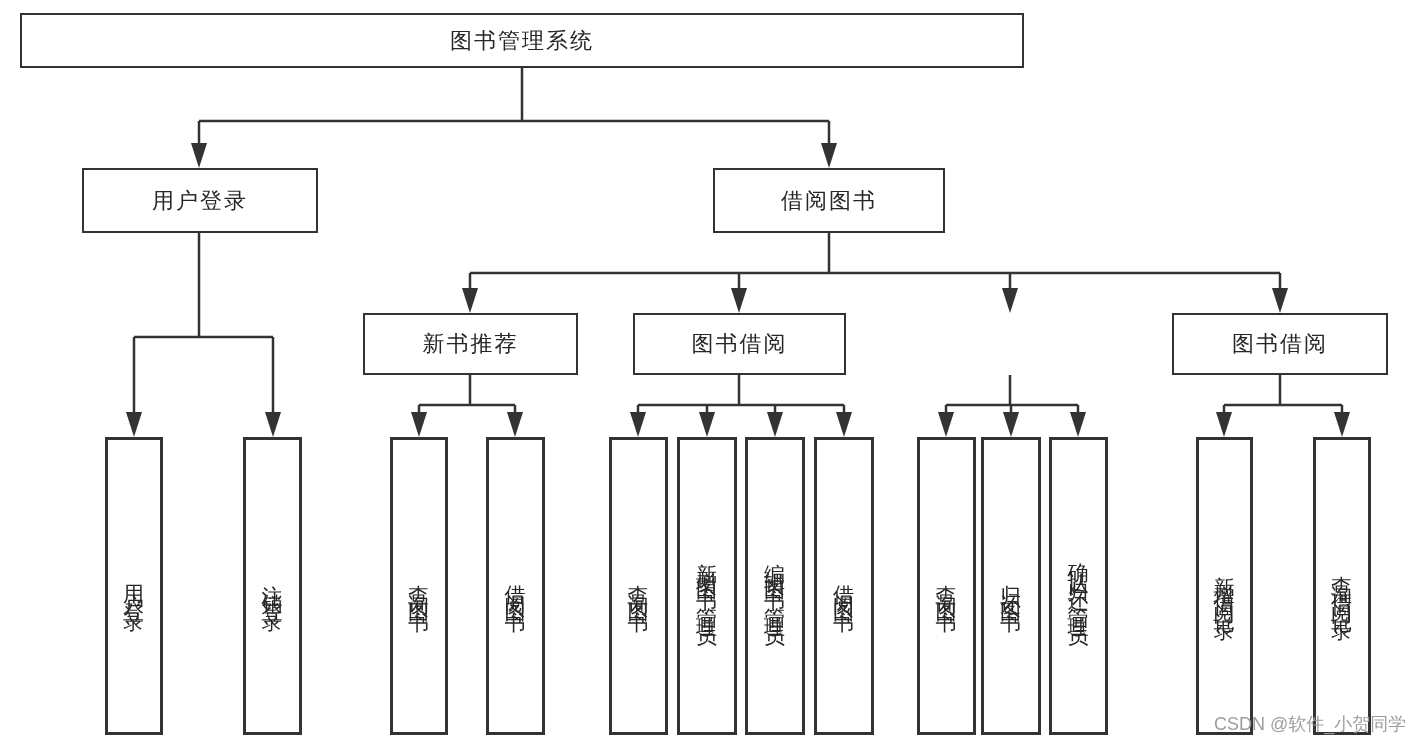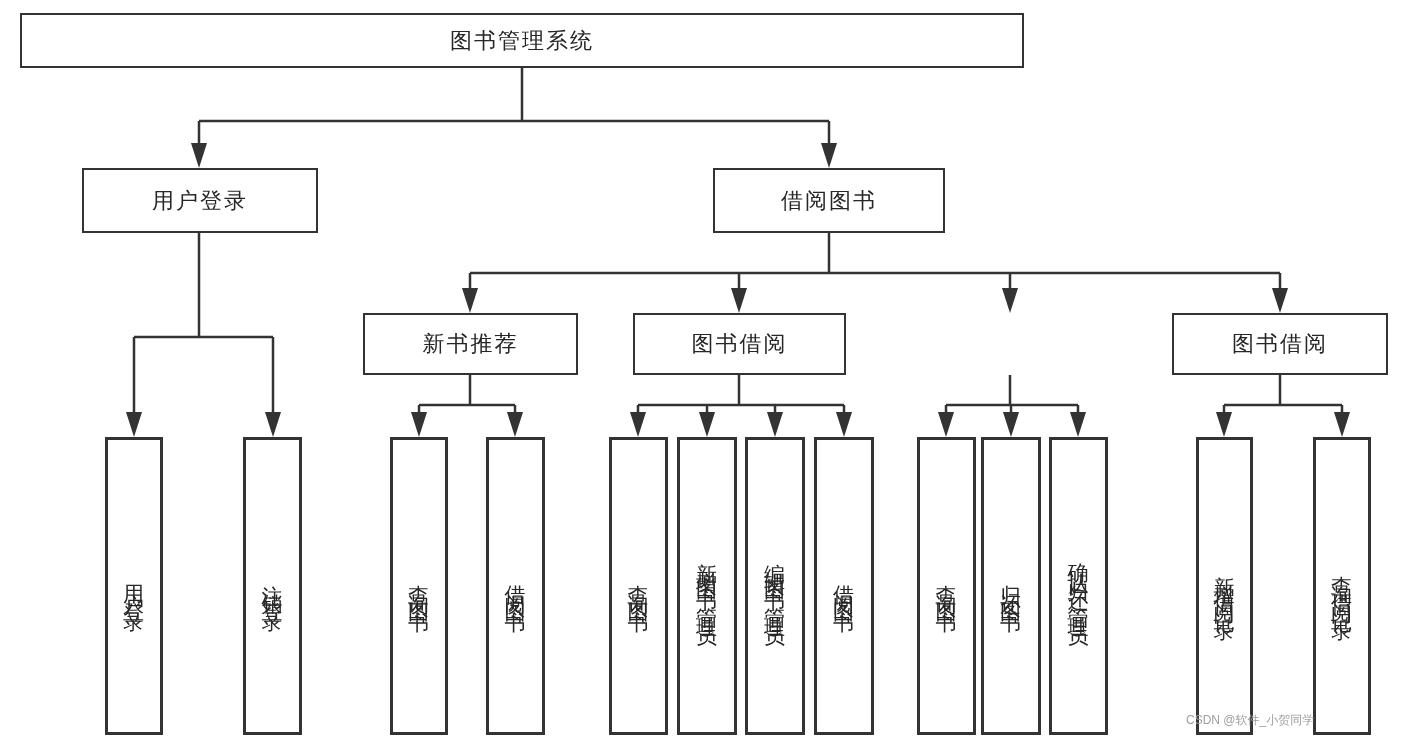--- a/index.html
+++ b/index.html
@@ -38,22 +38,22 @@
     writing-mode:vertical-rl;
     text-orientation:mixed;
     font-size:21px;
     line-height:1;
     letter-spacing:9px;
     color:var(--text);
     white-space:nowrap;
   }
   .watermark{
     position:absolute;
-    left:1186px;top:712px;
-    font-size:12px;
+    left:1214px;top:712px;
+    font-size:18px;
     color:var(--wm);
     white-space:nowrap;
     z-index:5;
   }
 </style>
 </head>
 <body>
 
 <div class="stage">
 

